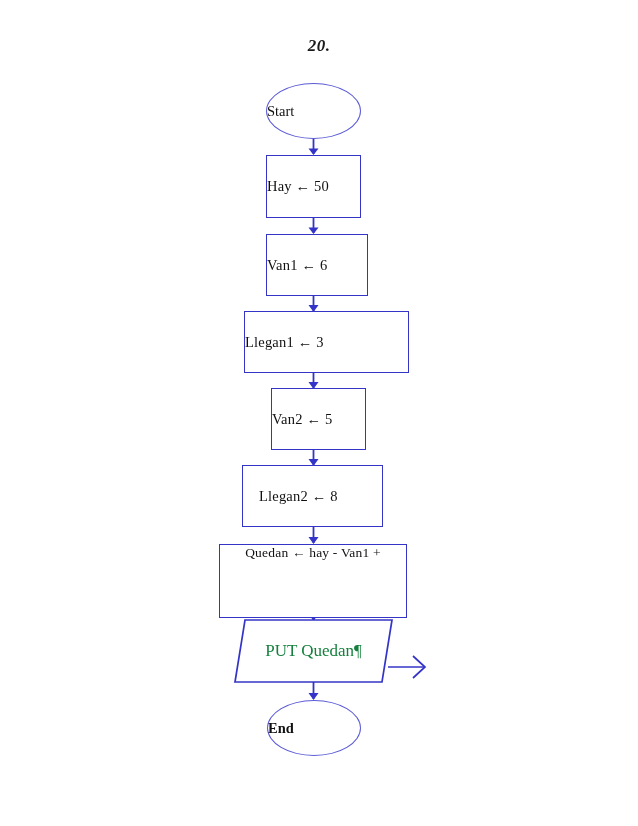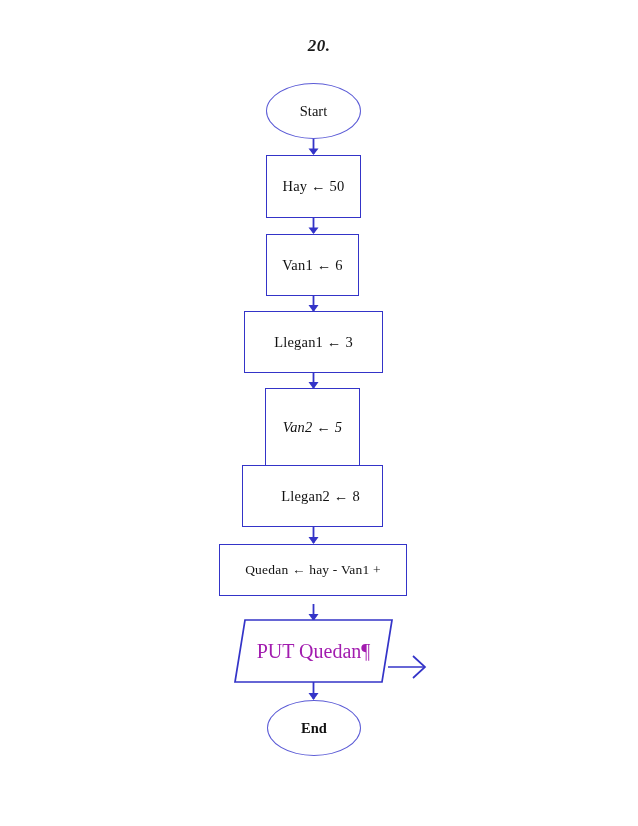--- a/index.html
+++ b/index.html
@@ -32,21 +32,20 @@
     font-style: italic;
     font-size: 17px;
     color: #1a1a1a;
     letter-spacing: 0.5px;
   }
   .node {
     position: absolute;
     box-sizing: border-box;
     display: flex;
     align-items: center;
-    justify-content: center;
     text-align: center;
     color: #111111;
     font-family: "Liberation Serif", "DejaVu Serif", serif;
   }
   .proc {
     border: 1.6px solid #3434c8;
     background: #ffffff;
     font-size: 14.5px;
     letter-spacing: 0.2px;
   }
@@ -54,22 +53,22 @@
     border: 1.6px solid #5b5bd6;
     border-radius: 50%;
     background: #ffffff;
     font-size: 14.5px;
   }
   .io-label {
     position: absolute;
     display: flex;
     align-items: center;
     justify-content: center;
-    color: #a21caf;
-    font-size: 20px;
+    color: #15803d;
+    font-size: 17px;
     font-family: "Liberation Serif", "DejaVu Serif", serif;
   }
   .multiline {
     line-height: 1.25;
     font-size: 13.5px;
   }
   .node span {
     display: block;
   }
 </style>
@@ -113,37 +112,37 @@
 <div class="title">20.</div>
 
 <div class="node terminator" style="left:266px; top:83px; width:95px; height:56px;">
   <span>Start</span>
 </div>
 
 <div class="node proc" style="left:266px; top:155px; width:95px; height:63px;">
   <span>Hay ← 50</span>
 </div>
 
-<div class="node proc" style="left:266px; top:234px; width:93px; height:62px;">
+<div class="node proc" style="left:266px; top:234px; width:102px; height:62px;">
   <span>Van1 ← 6</span>
 </div>
 
-<div class="node proc" style="left:244px; top:311px; width:139px; height:62px;">
+<div class="node proc" style="left:244px; top:311px; width:165px; height:62px;">
   <span>Llegan1 ← 3</span>
 </div>
 
-<div class="node proc" style="left:265px; top:388px; width:95px; height:78px;font-style:italic;">
+<div class="node proc" style="left:271px; top:388px; width:95px; height:62px;">
   <span>Van2 ← 5</span>
 </div>
 
 <div class="node proc" style="left:242px; top:465px; width:141px; height:62px;padding-left:16px;">
   <span>Llegan2 ← 8</span>
 </div>
 
-<div class="node proc multiline" style="left:219px; top:544px; width:188px; height:52px; flex-direction:row;">
+<div class="node proc multiline" style="left:219px; top:544px; width:188px; height:74px; flex-direction:column;">
   <span>Quedan ← hay - Van1 +</span>
 </div>
 
 <div class="io-label" style="left:235px; top:620px; width:157px; height:62px;">
   <span>PUT Quedan¶</span>
 </div>
 
 <div class="node terminator" style="left:267px; top:700px; width:94px; height:56px;font-weight:bold;">
   <span>End</span>
 </div>

